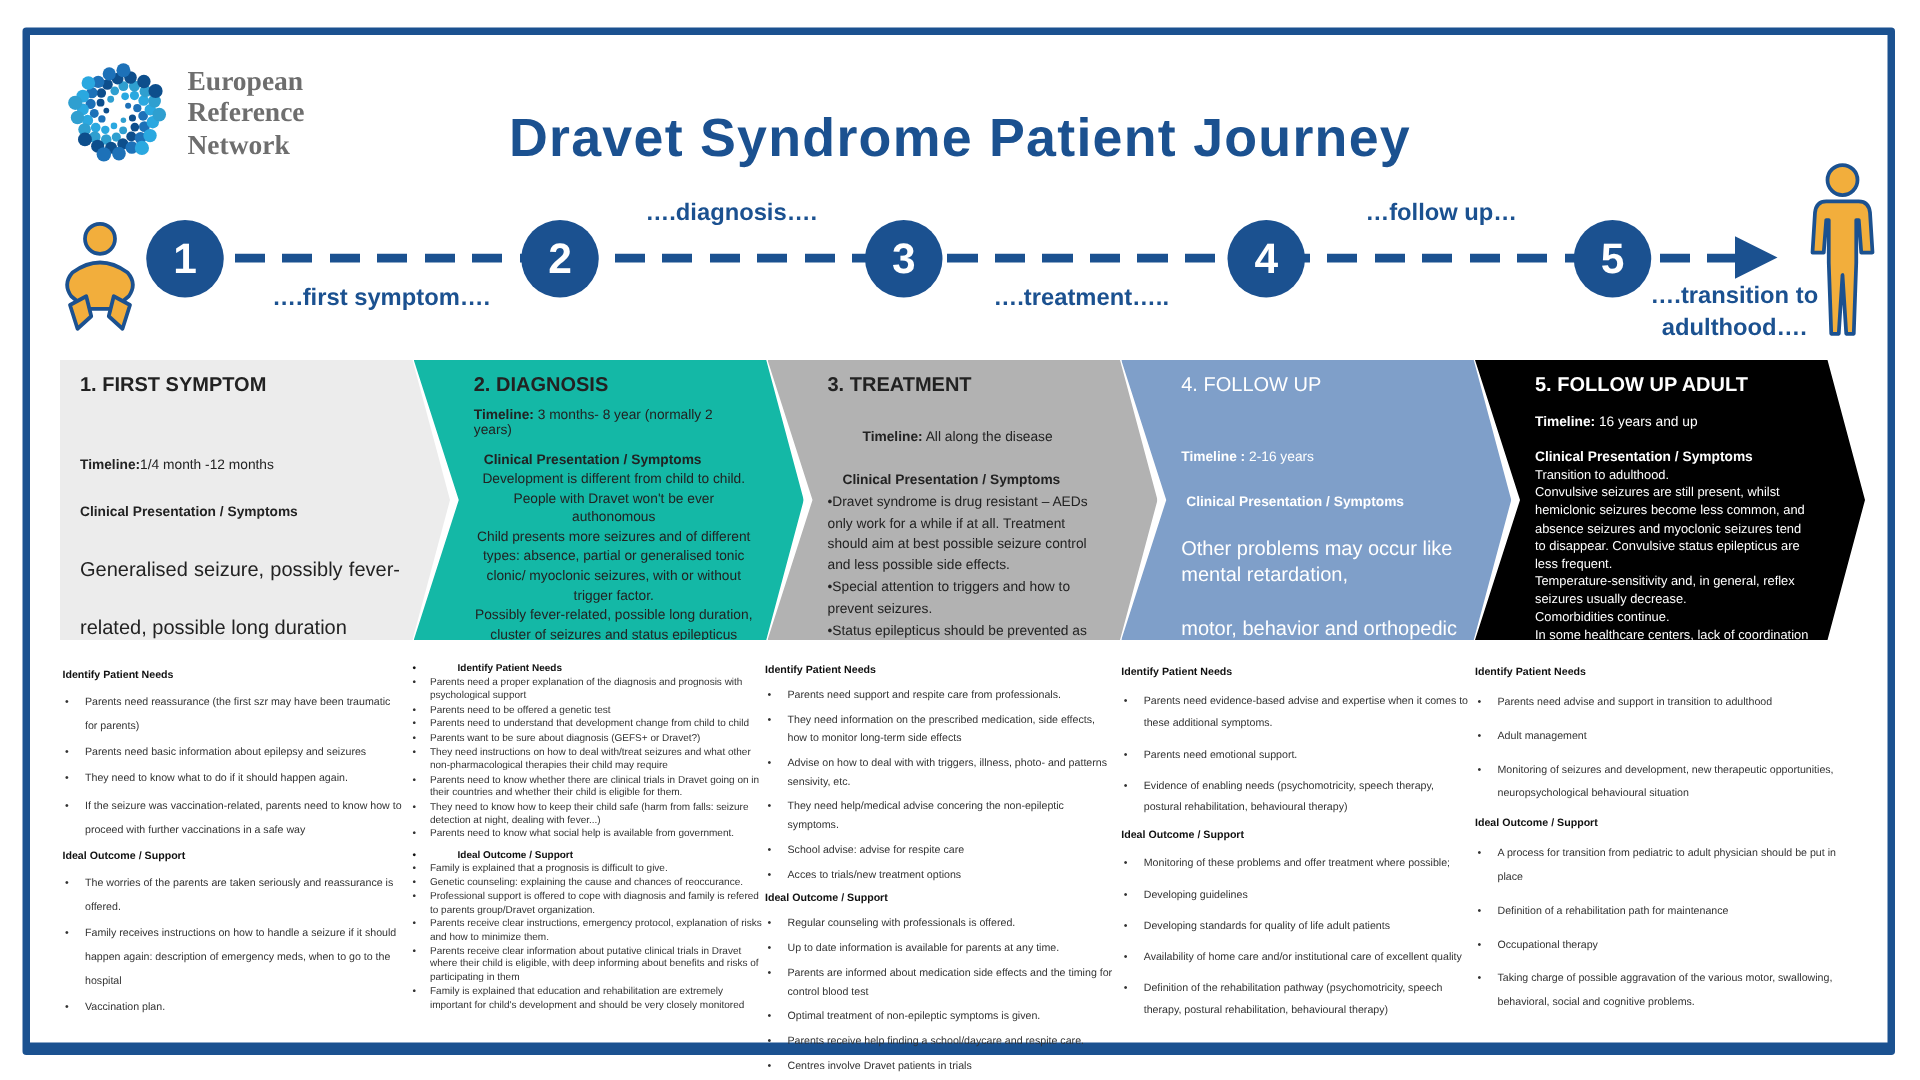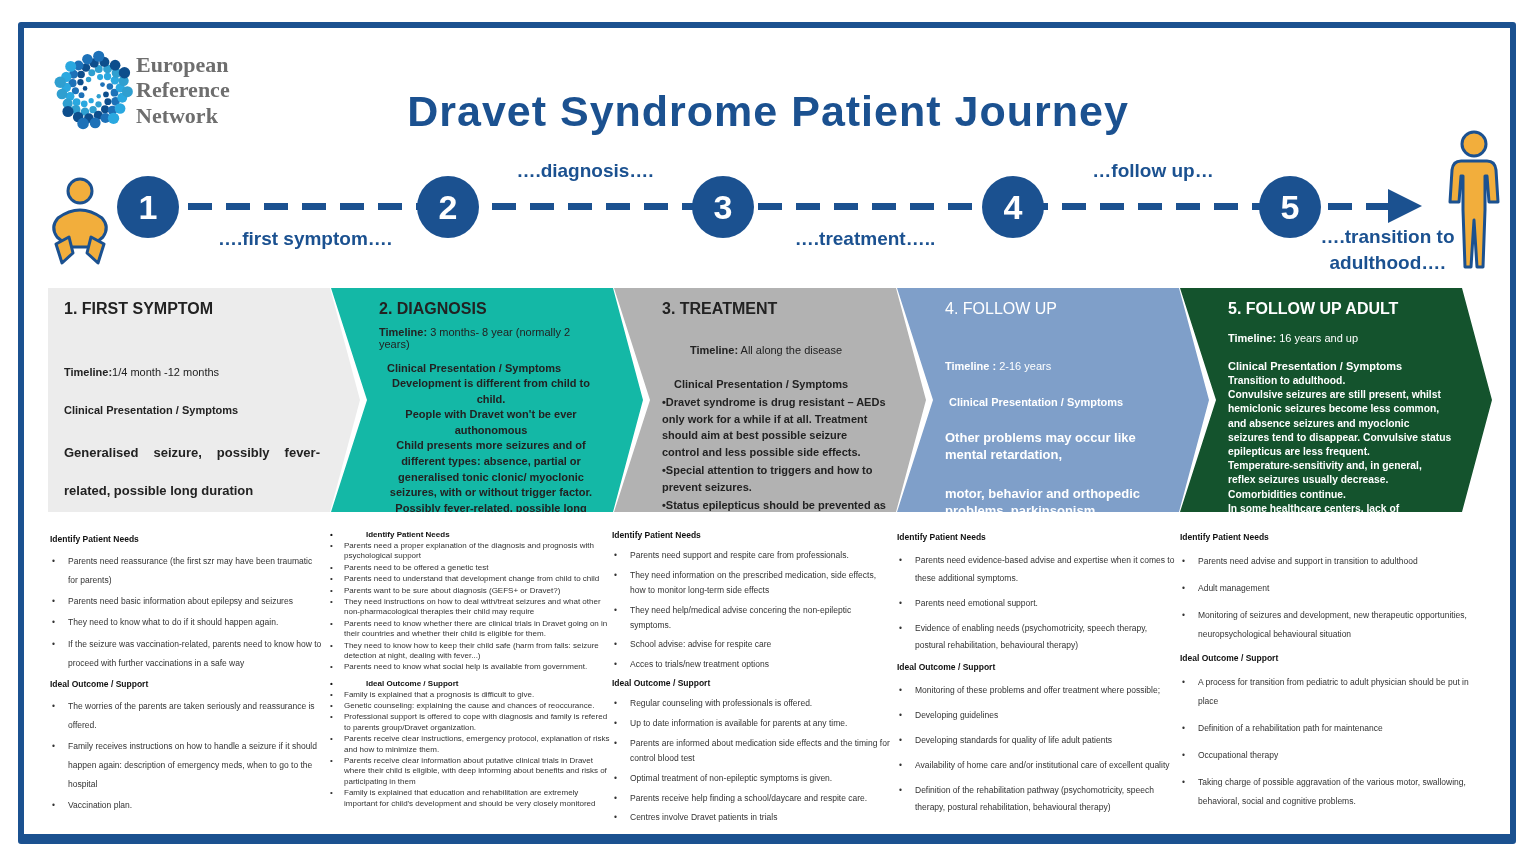--- a/index.html
+++ b/index.html
@@ -2,21 +2,21 @@
 <html><head>
 <meta charset="utf-8">
 <style>
   html,body{margin:0;padding:0;background:#fff;}
   .canvas{position:relative;width:1536px;height:864px;background:#ffffff;overflow:hidden;
           font-family:"Liberation Sans",sans-serif;color:#222;}
   .frame{position:absolute;left:18px;top:22px;right:20px;bottom:20px;
          border:6px solid #1b5190;border-bottom-width:10px;border-radius:3px;pointer-events:none;}
 
   
-  .logo{position:absolute;left:52px;top:48px;display:flex;align-items:center;}
+  .logo{position:absolute;left:52px;top:48px;display:flex;align-items:center;gap:14px;}
   .logo-text{font-family:"Liberation Serif",serif;font-weight:600;color:#6e6e6e;
              font-size:22px;line-height:1.15;}
   .page-title{position:absolute;left:0;right:0;top:58px;text-align:center;
               font-size:43px;font-weight:bold;color:#1b5190;letter-spacing:1px;}
 
   
   .dash-line{position:absolute;left:150px;top:203px;width:1240px;height:7px;
              background:repeating-linear-gradient(90deg,#1b5190 0 24px,transparent 24px 38px);}
   .arrow-head{position:absolute;left:1388px;top:189px;width:0;height:0;
               border-left:34px solid #1b5190;border-top:17px solid transparent;border-bottom:17px solid transparent;}
@@ -34,28 +34,28 @@
   .adult-icon{position:absolute;left:1438px;top:130px;}
 
   
   .chev{position:absolute;top:288px;height:224px;width:312px;box-sizing:border-box;
         clip-path:polygon(0 0,calc(100% - 30px) 0,100% 50%,calc(100% - 30px) 100%,0 100%,36px 50%);
         padding:12px 40px 0 48px;}
   .chev-1{left:48px;background:#ececec;clip-path:polygon(0 0,calc(100% - 30px) 0,100% 50%,calc(100% - 30px) 100%,0 100%);padding-left:16px;}
   .chev-2{left:331px;background:#14b8a6;}
   .chev-3{left:614px;background:#b2b2b2;}
   .chev-4{left:897px;background:#7f9fc9;color:#fff;}
-  .chev-5{left:1180px;background:#14532d;color:#fff;}
+  .chev-5{left:1180px;background:#000000;color:#fff;}
   .chev h2{margin:0;font-size:16px;font-weight:bold;}
   .chev-4 h2{font-weight:400;}
   .chev .tl{font-size:11px;margin:0;}
   .chev .tl .b{font-weight:bold;}
   .chev h3{font-size:11px;font-weight:bold;margin:0;}
-  .clin{font-size:13px;}
-  .clin .cl{margin:0;font-weight:bold;}
+  .clin{font-size:16px;}
+  .clin .cl{margin:0;}
   
   .chev-1 .tl{margin-top:48px;}
   .chev-1 h3{margin-top:26px;}
   .chev-1 .clin{margin-top:18px;text-align:justify;line-height:2.9;}
   .chev-2 .tl{margin-top:8px;}
   .chev-2 h3{margin-top:12px;margin-left:8px;}
   .chev-2 .clin{margin-top:2px;text-align:center;line-height:1.42;font-size:11px;}
   .chev-3 .tl{margin-top:26px;margin-left:28px;}
   .chev-3 h3{margin-top:22px;margin-left:12px;}
   .chev-3 .clin{margin-top:4px;line-height:1.5;font-size:11px;}
@@ -294,20 +294,21 @@
         <li>Parents receive clear information about putative clinical trials in Dravet where their child is eligible, with deep informing about benefits and risks of participating in them</li>
         <li>Family is explained that education and rehabilitation are extremely important for child's development and should be very closely monitored</li>
       </ul>
   </section>
 
   <section class="col col-3">
     <h4 class="colhead">Identify Patient Needs</h4>
     <ul>
         <li>Parents need support and respite care from professionals.</li>
         <li>They need information on the prescribed medication, side effects, how to monitor long-term side effects</li>
+        <li>Advise on how to deal with with triggers, illness, photo- and patterns sensivity, etc.</li>
         <li>They need help/medical advise concering the non-epileptic symptoms.</li>
         <li>School advise: advise for respite care</li>
         <li>Acces to trials/new treatment options</li>
       </ul>
     <h4 class="colhead">Ideal Outcome / Support</h4>
     <ul>
         <li>Regular counseling with professionals is offered.</li>
         <li>Up to date information is available for parents at any time.</li>
         <li>Parents are informed about medication side effects and the timing for control blood test</li>
         <li>Optimal treatment of non-epileptic symptoms is given.</li>

